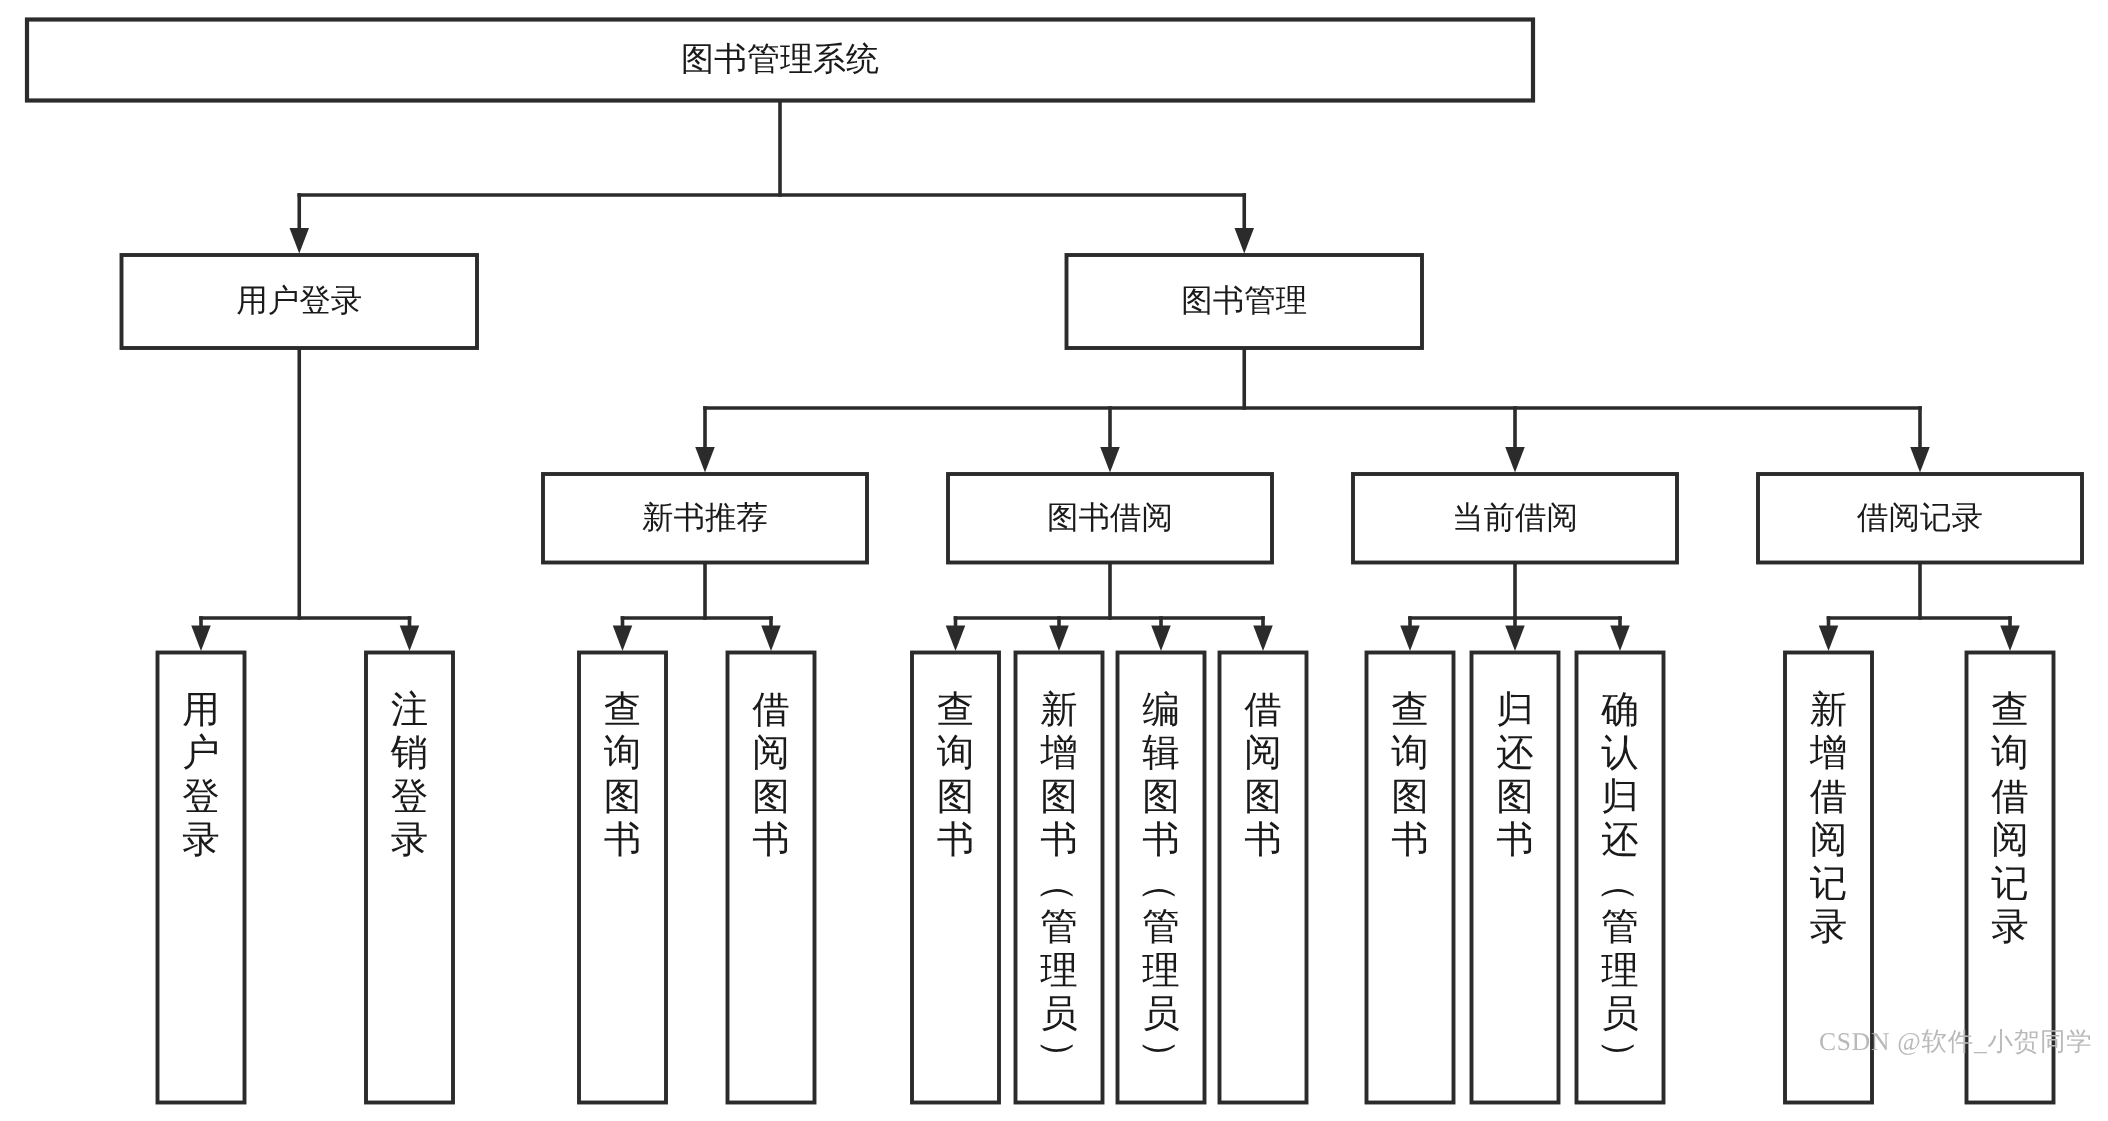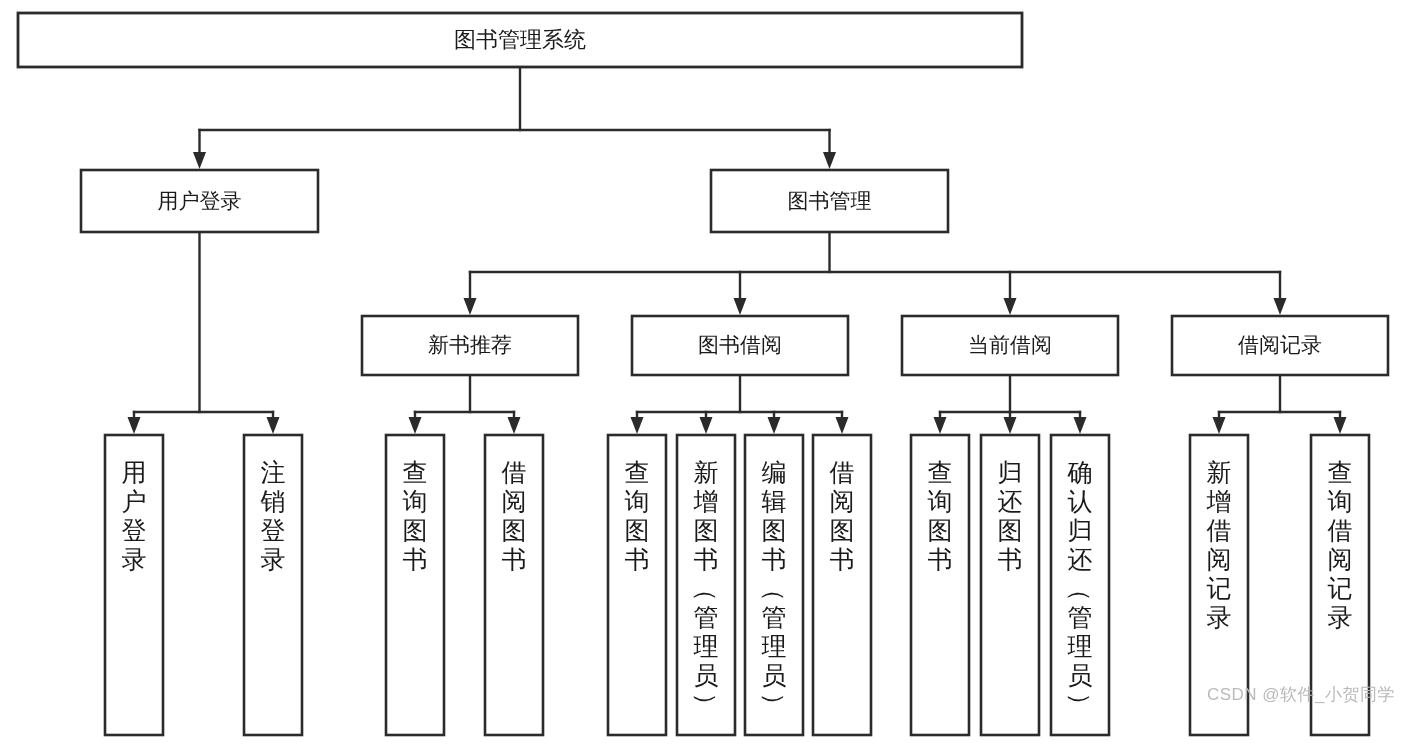--- a/index.html
+++ b/index.html
@@ -57,21 +57,21 @@
   .leaf-label-char {
     font-family: "Liberation Sans", "DejaVu Sans", sans-serif;
     fill: #1a1a1a;
     font-size: 25px;
     text-anchor: middle;
   }
   .watermark {
     position: absolute;
     right: 10px;
     bottom: 6px;
-    font-family: Liberation Sans, sans-serif;
+    font-family: Liberation Serif, serif;
     font-size: 17px;
     color: #b9b9b9;
     letter-spacing: 0.5px;
     white-space: nowrap;
     user-select: none;
   }
 </style>
 </head>
 <body>
 

